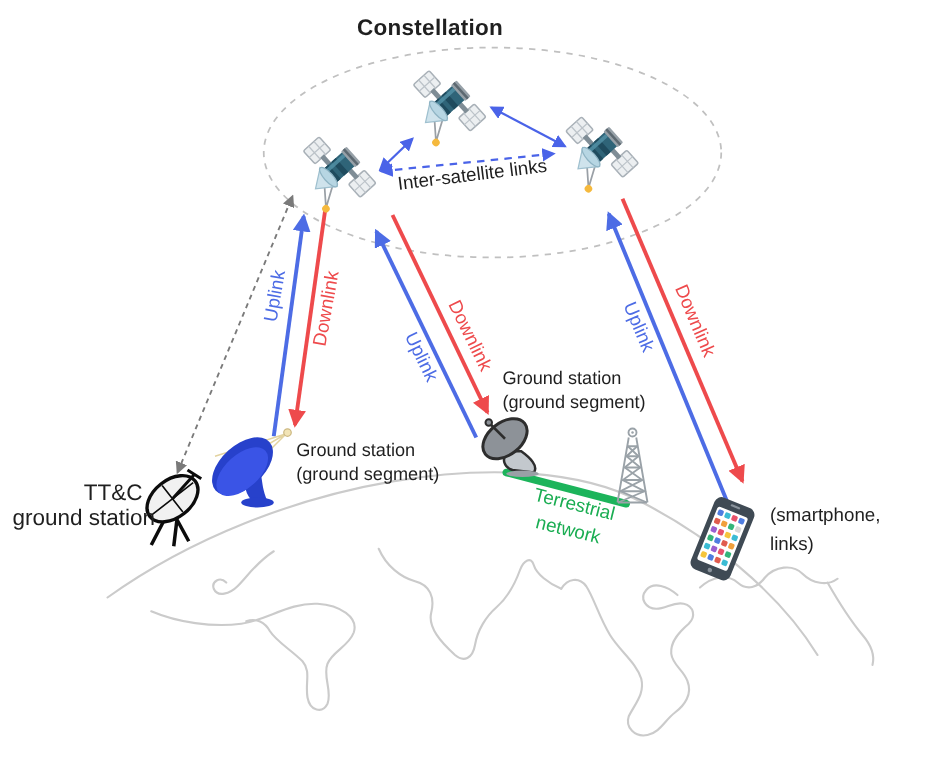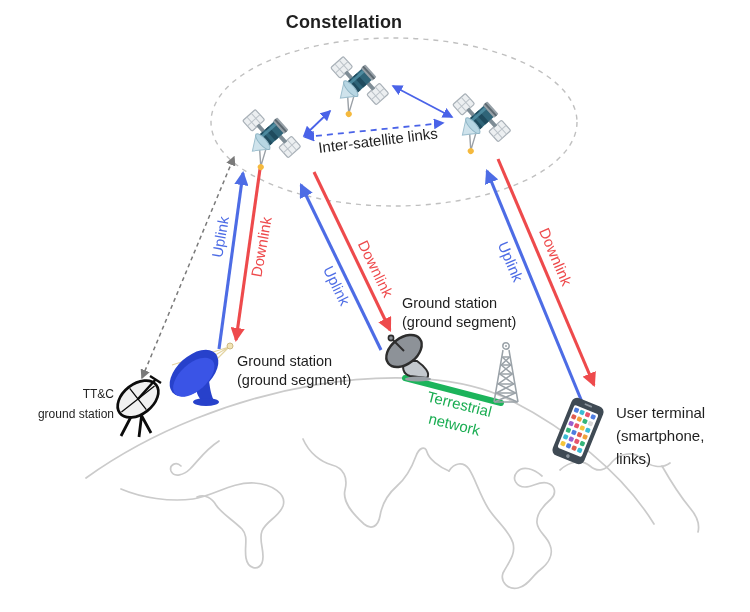--- a/index.html
+++ b/index.html
@@ -8,21 +8,21 @@
   .stage svg{position:absolute;left:0;top:0;}
   .lbl{position:absolute;color:#1f1f1f;white-space:nowrap;line-height:1.25;}
   .ctr{transform:translate(-50%,-50%);}
   .title{font-size:18px;font-weight:700;letter-spacing:.2px;}
   .isl{font-size:15px;transform:translate(-50%,-50%) rotate(-7deg);}
   .linklbl{font-size:15px;font-weight:500;}
   .blue{color:#4d6ce5;}
   .red{color:#ee4a4c;}
   .green{color:#1aad52;}
   .station{font-size:14.5px;line-height:19px;}
-  .ttc{font-size:12px;line-height:20px;text-align:right;}
+  .ttc{font-size:18px;line-height:20px;text-align:right;}
   .user{font-size:15px;line-height:23px;}
   .terr{font-size:15px;line-height:21px;text-align:center;font-weight:500;
         transform:translate(-50%,-50%) rotate(14deg);}
   .rot-l-up{transform:translate(-50%,-50%) rotate(-80deg);}
   .rot-l-dn{transform:translate(-50%,-50%) rotate(-80deg);}
   .rot-m{transform:translate(-50%,-50%) rotate(64deg);}
   .rot-r{transform:translate(-50%,-50%) rotate(67deg);}
   .lbl span{display:block;}
 </style>
 </head>
@@ -195,18 +195,17 @@
   <span>TT&amp;C</span>
   <span>ground station</span>
 </div>
 
 <div class="lbl terr green" style="left:457px;top:414px;">
   <span>Terrestrial</span>
   <span>network</span>
 </div>
 
 <div class="lbl user" style="left:616px;top:401px;">
-  <span>User terminal</span>
   <span>(smartphone,</span>
   <span>links)</span>
 </div>
 
 </div>
 
 </body></html>

